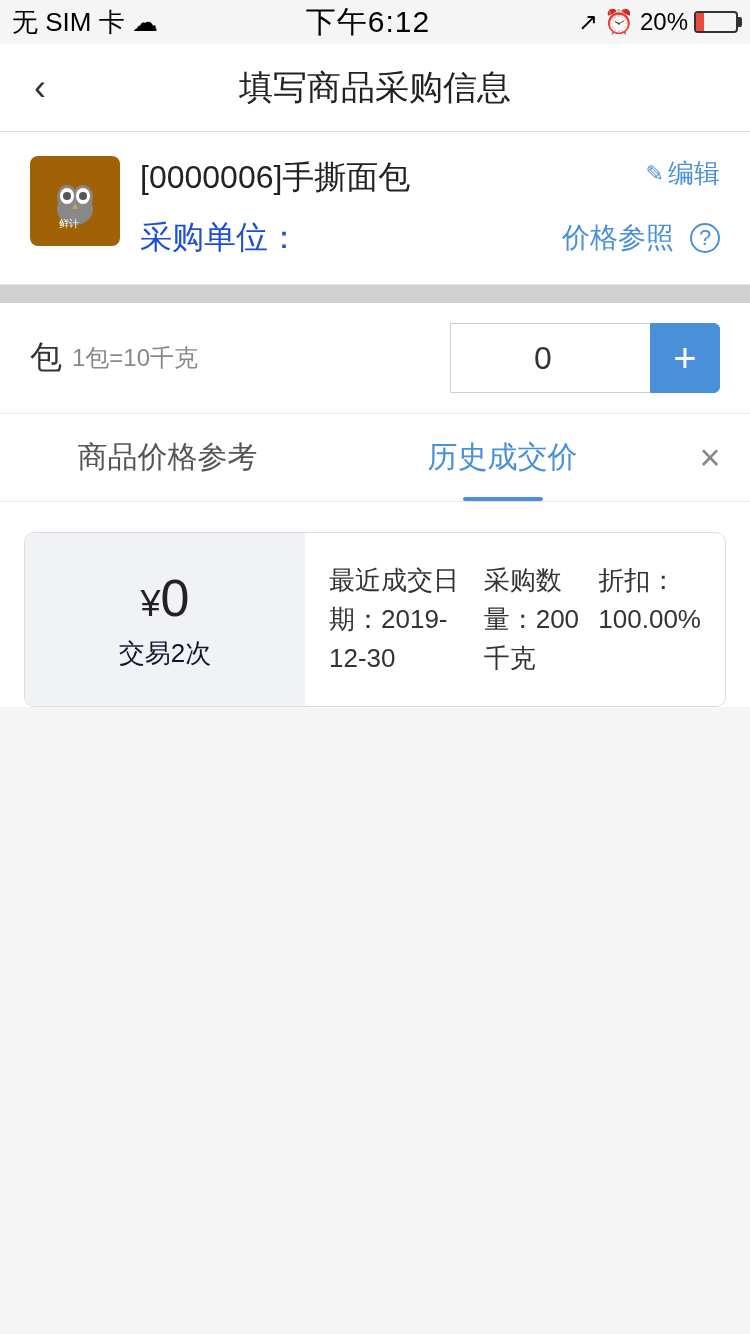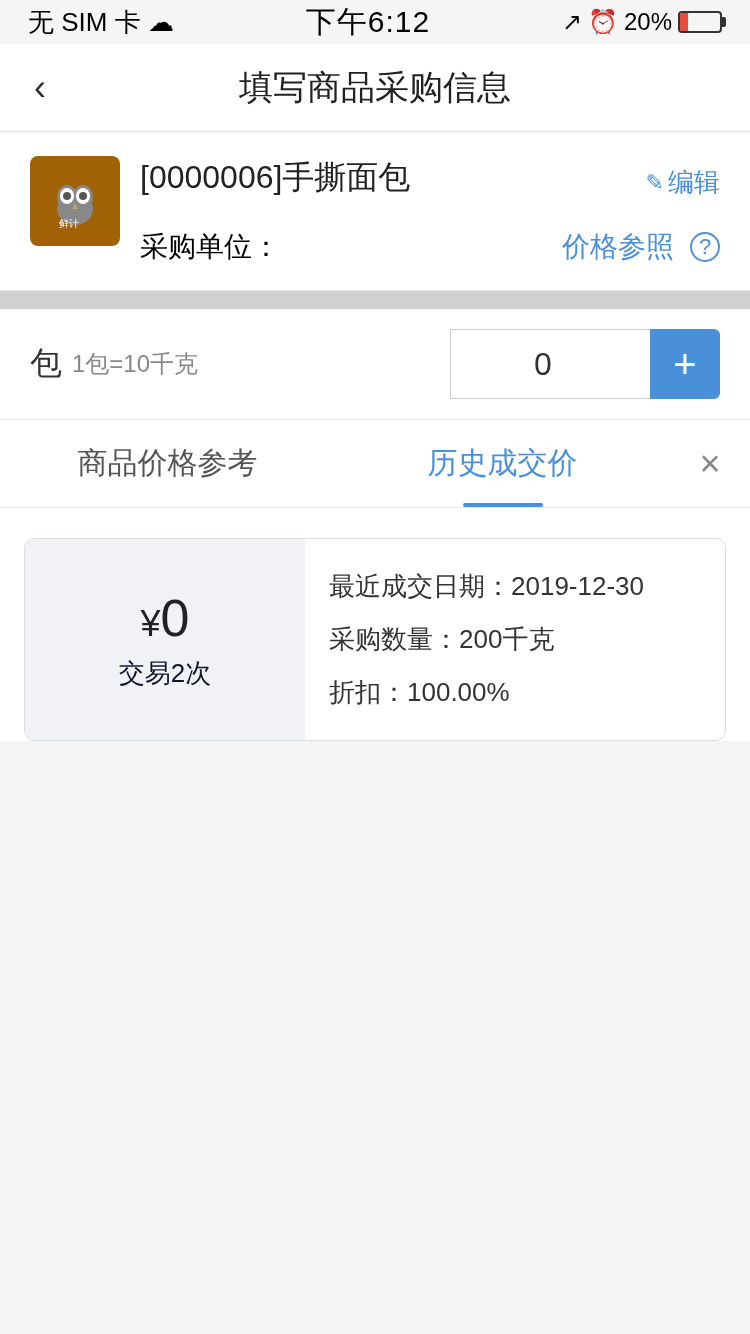--- a/index.html
+++ b/index.html
@@ -13,21 +13,21 @@
     }
 
     
     .status-bar {
       width: 750px;
       height: 44px;
       background: #f5f5f5;
       display: flex;
       align-items: center;
       justify-content: space-between;
-      padding: 0 28px;
+      padding: 0 12px;
       font-size: 26px;
       color: #000;
     }
     .status-left { display: flex; align-items: center; gap: 8px; }
     .status-center { font-size: 30px; font-weight: 500; letter-spacing: 1px; }
     .status-right { display: flex; align-items: center; gap: 6px; font-size: 24px; }
     .battery {
       width: 44px; height: 22px; border: 2px solid #333; border-radius: 4px; position: relative; display: inline-flex; align-items: center;
     }
     .battery::after { content: ''; position: absolute; right: -6px; top: 50%; transform: translateY(-50%); width: 4px; height: 10px; background: #333; border-radius: 0 2px 2px 0; }
@@ -88,22 +88,22 @@
       width: 60px;
       height: 60px;
       position: relative;
     }
     .product-info {
       flex: 1;
     }
     .product-header {
       display: flex;
       justify-content: space-between;
-      align-items: flex-end;
-      margin-bottom: 28px;
+      align-items: flex-start;
+      margin-bottom: 16px;
     }
     .product-name {
       font-size: 32px;
       color: #222;
       font-weight: 500;
     }
     .edit-btn {
       font-size: 26px;
       color: #4a90d9;
       display: flex;
@@ -113,22 +113,22 @@
     }
     .edit-icon-small {
       font-size: 22px;
     }
     .unit-row {
       display: flex;
       justify-content: space-between;
       align-items: center;
     }
     .unit-label {
-      font-size: 28px;
-      color: #000000;
+      font-size: 32px;
+      color: #1d4ed8;
     }
     .unit-select {
       display: inline-flex;
       align-items: center;
       border: 1px solid #c0c0c0;
       border-radius: 6px;
       padding: 4px 14px;
       font-size: 26px;
       color: #333;
       background: #fff;
@@ -288,21 +288,21 @@
     }
     .history-count {
       font-size: 26px;
       color: #0f172a;
       margin-top: 8px;
     }
     .history-right {
       flex: 1;
       padding: 28px 24px;
       display: flex;
-      flex-direction: column;
+      flex-direction: row;
       gap: 14px;
       justify-content: flex-end;
     }
     .history-detail-row {
       font-size: 26px;
       color: #333;
       line-height: 1.5;
     }
 
     

